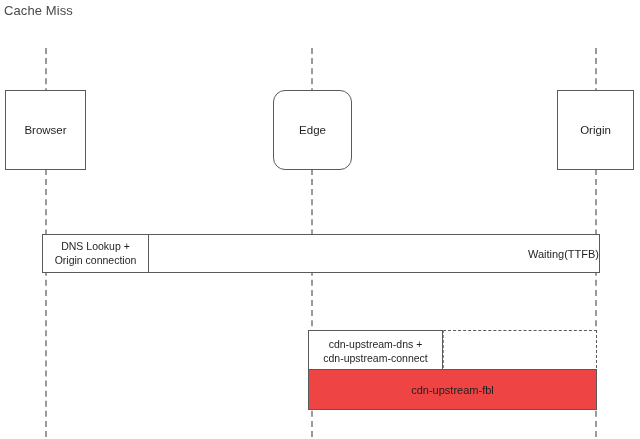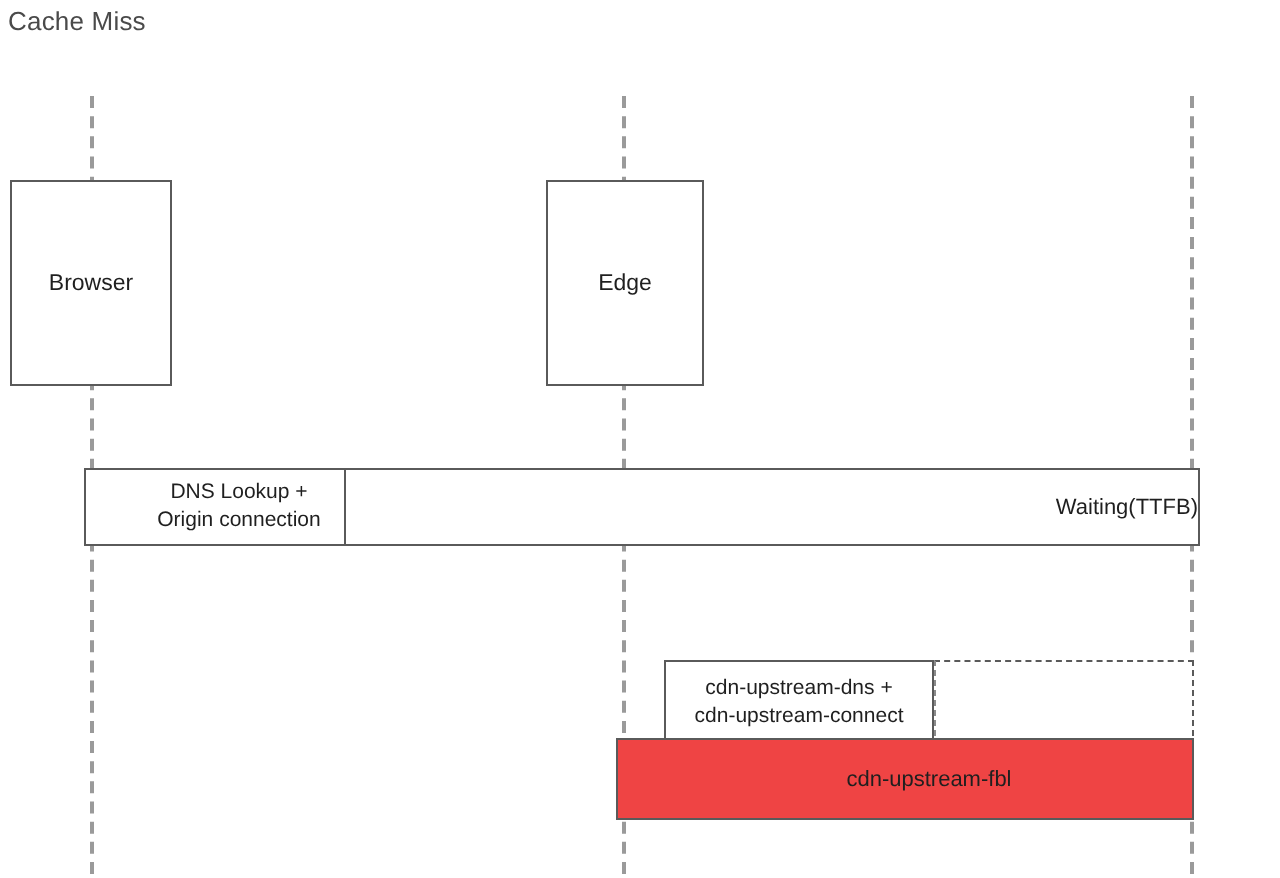--- a/index.html
+++ b/index.html
@@ -41,43 +41,42 @@
     top: 48px;
     width: 0;
     height: 389px;
     border-left: 2px dashed #9a9a9a;
   }
 
   
   .actor-box {
     position: absolute;
     top: 90px;
-    height: 103px;
+    height: 80px;
     box-sizing: border-box;
     background: #ffffff;
     border: 1.4px solid #5a5a5a;
     display: flex;
     align-items: center;
     justify-content: center;
   }
   .actor-label {
     font-size: 11.5px;
     color: #1f1f1f;
     white-space: nowrap;
   }
 
   #actor-browser { left: 5px;   width: 81px; }
-  #actor-edge    { left: 273px; width: 79px; }
+  #actor-edge    { left: 273px; width: 79px; border-radius: 12px; }
   #actor-origin  { left: 557px; width: 77px; }
 
   
   .bar-row {
     position: absolute;
     box-sizing: border-box;
-    padding-left: 24px;
   }
 
   
   #row-waiting {
     left: 42px;
     top: 234px;
     width: 558px;
     height: 39px;
     border: 1.4px solid #5a5a5a;
     background: #ffffff;
@@ -168,20 +167,23 @@
   <div class="lifeline" style="left:595px;"></div>
 
   <div class="actor-box" id="actor-browser">
     <span class="actor-label">Browser</span>
   </div>
 
   <div class="actor-box" id="actor-edge">
     <span class="actor-label">Edge</span>
   </div>
 
+  <div class="actor-box" id="actor-origin">
+    <span class="actor-label">Origin</span>
+  </div>
 
   <div class="bar-row" id="row-waiting">
     <div id="seg-dns-initial">
       <span>
         <span>DNS Lookup +</span><br>
         <span>Origin connection</span>
       </span>
     </div>
     <div id="seg-waiting-ttfb">
       <span>Waiting(TTFB)</span>

